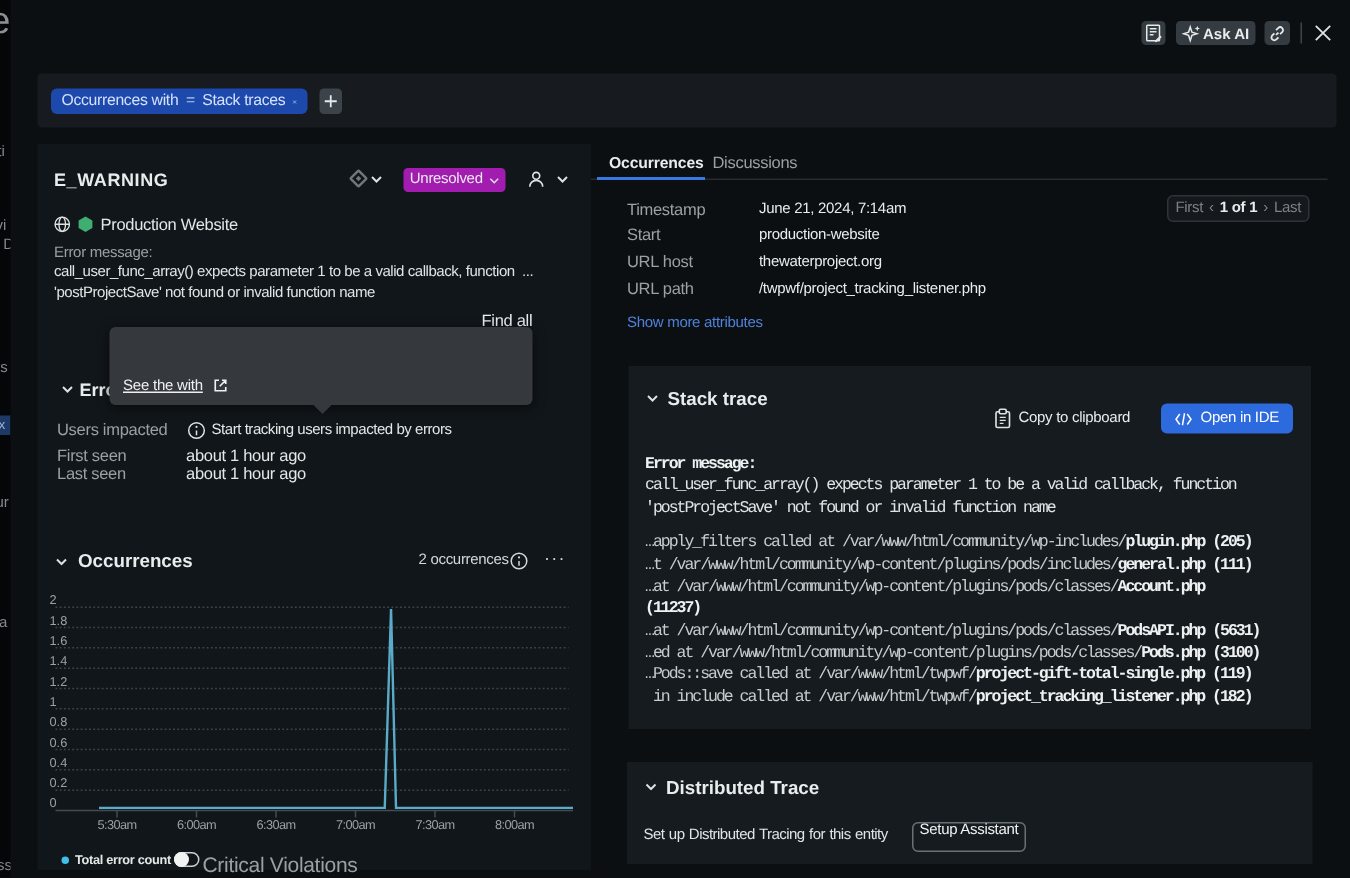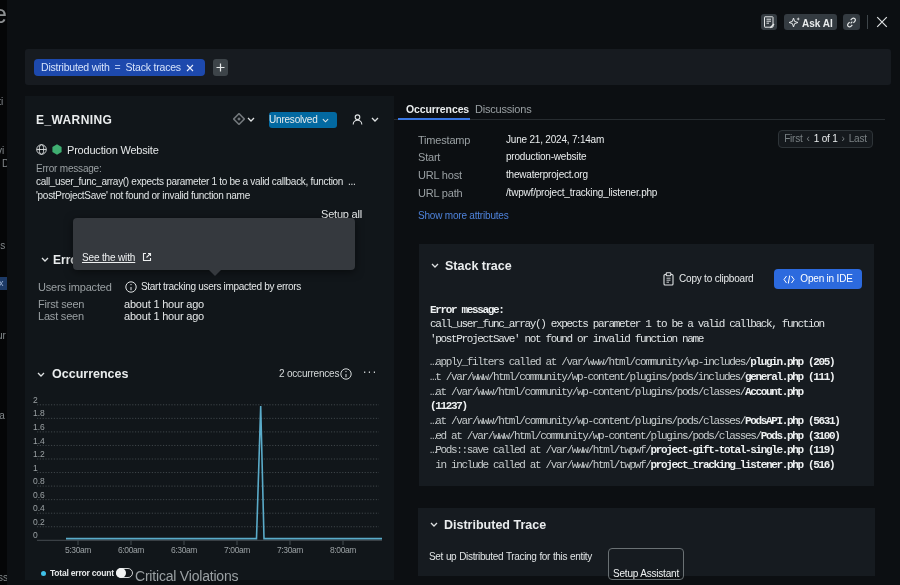--- a/index.html
+++ b/index.html
@@ -49,21 +49,21 @@
     <path d="M4.7 6.3 L6.3 4.7 M3.6 5.2 L2.2 6.6 a1.9 1.9 0 0 0 2.7 2.7 L6.3 7.9 M7.4 5.8 L8.8 4.4 A1.9 1.9 0 0 0 6.1 1.7 L4.7 3.1"></path>
   </svg>
 </div>
 <div class="ab" style="left:867px;top:15px;width:1px;height:14px;background:#3f464a"></div>
 <svg class="ab" style="left:876px;top:16px" width="12" height="12" viewBox="0 0 12 12">
     <path d="M1.2 1.2 L10.8 10.8 M10.8 1.2 L1.2 10.8" stroke="#dfe2e3" stroke-width="1.2"></path>
   </svg>
 
 <div class="ab" style="left:25px;top:49px;width:866px;height:36px;background:#171b20;border-radius:3px">
   <div class="ab" style="left:9px;top:10px;width:171px;height:17px;box-sizing:border-box;background:#1d49ad;border-radius:4px;font-size:10.5px;letter-spacing:-0.2px;color:#d5e2fa;padding:0 7px;display:flex;align-items:center;gap:5px">
-    <span>Distributed with</span>
+    <span>Occurrences with</span>
       <span style="color:#aec4f0">=</span>
       <span>Stack traces</span>
     <svg width="8" height="8" viewBox="0 0 8 8">
         <path d="M1 1 L7 7 M7 1 L1 7" stroke="#e8eefc" stroke-width="1.1"></path>
       </svg>
   </div>
   <div class="ab" style="left:188px;top:10px;width:15px;height:17px;background:#3d4449;border-radius:3px">
     <svg class="ab" style="left:3px;top:4px" width="9" height="9" viewBox="0 0 9 9">
         <path d="M4.5 0.5 V8.5 M0.5 4.5 H8.5" stroke="#e6e9ea" stroke-width="1.2"></path>
       </svg>
@@ -72,21 +72,21 @@
 
 <div class="ab" id="leftcard" style="left:25px;top:96px;width:369px;height:484px;background:#11161a">
   <span class="ab w" style="left:11px;top:17.5px;font-size:12px;font-weight:bold;letter-spacing:0.4px">E_WARNING</span>
   <svg class="ab" style="left:208px;top:17px" width="12" height="12" viewBox="0 0 12 12">
     <rect x="2.2" y="2.2" width="7.6" height="7.6" fill="none" stroke="#71767a" stroke-width="1.6" transform="rotate(45 6 6)"></rect>
     <rect x="4.7" y="4.7" width="2.6" height="2.6" fill="#71767a" transform="rotate(45 6 6)"></rect>
   </svg>
   <svg class="ab" style="left:222px;top:21px" width="8" height="5" viewBox="0 0 8 5">
       <path d="M1 1 L4 4 L7 1" fill="none" stroke="#dfe2e3" stroke-width="1.3"></path>
     </svg>
-  <div class="ab" style="left:244px;top:16px;width:68px;height:16px;background:#0369a1;border-radius:3px;font-size:10px;letter-spacing:-0.2px;color:#e9eced;display:flex;align-items:center;justify-content:flex-start;gap:4px">
+  <div class="ab" style="left:244px;top:16px;width:68px;height:16px;background:#a21caf;border-radius:3px;font-size:10px;letter-spacing:-0.2px;color:#e9eced;display:flex;align-items:center;justify-content:center;gap:4px">
     <span>Unresolved</span>
       <svg width="7" height="5" viewBox="0 0 8 5">
         <path d="M1 1 L4 4 L7 1" fill="none" stroke="#dfe2e3" stroke-width="1.2"></path>
       </svg>
   </div>
   <svg class="ab" style="left:326px;top:17px" width="13" height="13" viewBox="0 0 13 13" fill="none" stroke="#dfe2e3" stroke-width="1.1">
     <circle cx="6.5" cy="4.2" r="2.3"></circle>
       <path d="M2.2 11.5 a4.3 4.3 0 0 1 8.6 0"></path>
   </svg>
   <svg class="ab" style="left:346px;top:21px" width="8" height="5" viewBox="0 0 8 5">
@@ -99,21 +99,21 @@
       <path d="M0.7 5.5 H10.3"></path>
   </svg>
   <svg class="ab" style="left:27px;top:48px" width="10" height="11" viewBox="0 0 10 11">
     <path d="M5 0.3 L9.6 3 V8 L5 10.7 L0.4 8 V3 Z" fill="#3fae71"></path>
   </svg>
   <span class="ab t105" style="left:42px;top:49px;color:#e4e7e8">Production Website</span>
 
   <span class="ab g t10" style="left:11px;top:68px">Error message:</span>
   <span class="ab" style="left:11px;top:81px;font-size:10px;letter-spacing:-0.3px;word-spacing:0px;color:#e0e4e5">call_user_func_array() expects parameter 1 to be a valid callback, function&nbsp; ...</span>
   <span class="ab" style="left:11px;top:94.5px;font-size:10px;letter-spacing:-0.3px;word-spacing:0px;color:#e0e4e5">'postProjectSave' not found or invalid function name</span>
-  <span class="ab w t105" style="left:296px;top:113px">Setup all</span>
+  <span class="ab w t105" style="left:296px;top:113px">Find all</span>
 
   <svg class="ab" style="left:16px;top:161px" width="8" height="5" viewBox="0 0 8 5">
       <path d="M1 1 L4 4 L7 1" fill="none" stroke="#dfe2e3" stroke-width="1.3"></path>
     </svg>
   <span class="ab w" style="left:28px;top:158px;font-size:12px;font-weight:bold">Error rate</span>
 
   <span class="ab g t105" style="left:13px;top:282px"></span>
   <span class="ab g t105" style="left:13px;top:186px">Users impacted</span>
   <svg class="ab" style="left:100px;top:185px" width="12" height="12" viewBox="0 0 12 12" fill="none" stroke="#dfe2e3" stroke-width="1">
     <circle cx="6" cy="6" r="5.2"></circle>
@@ -204,21 +204,21 @@
 <span class="ab g t105" style="left:418px;top:152px">Start</span>
 <span class="ab w t10" style="left:506px;top:152px">production-website</span>
 <span class="ab g t105" style="left:418px;top:169.5px">URL host</span>
 <span class="ab w t10" style="left:506px;top:169.5px">thewaterproject.org</span>
 <span class="ab g t105" style="left:418px;top:188px">URL path</span>
 <span class="ab w t10" style="left:506px;top:188px">/twpwf/project_tracking_listener.php</span>
 
 <div class="ab" style="left:778px;top:130px;width:95px;height:18px;border:1px solid #2e3438;background:#15191d;border-radius:4px;display:flex;align-items:center;justify-content:center;gap:4px;font-size:10px;letter-spacing:-0.2px;box-sizing:border-box">
   <span style="color:#7b8285">First</span>
     <span style="color:#7b8285">‹</span>
-  <span class="w" style="font-weight:normal">1 of 1</span>
+  <span class="w" style="font-weight:bold">1 of 1</span>
   <span style="color:#7b8285">›</span>
     <span style="color:#7b8285">Last</span>
 </div>
 
 <span class="ab t10" style="left:418px;top:210.5px;color:#4e82da">Show more attributes</span>
 
 <div class="card" id="stcard" style="left:419px;top:244px;width:455px;height:242px">
   <svg class="ab" style="left:12px;top:19px" width="8" height="5" viewBox="0 0 8 5">
       <path d="M1 1 L4 4 L7 1" fill="none" stroke="#dfe2e3" stroke-width="1.3"></path>
     </svg>
@@ -238,30 +238,30 @@
   <div class="ab mono" style="left:11px;top:59px;font-family:'Liberation Mono',monospace;font-size:11px;letter-spacing:-1.35px;line-height:14.4px;color:#e0e4e5;white-space:pre"><b style="color:#eef1f2">Error message:</b>
 call_user_func_array() expects parameter 1 to be a valid callback, function
 'postProjectSave' not found or invalid function name</div>
   <div class="ab mono" style="left:11px;top:111.3px;font-family:'Liberation Mono',monospace;font-size:11px;letter-spacing:-1.35px;line-height:14.65px;color:#c6cbcc;white-space:pre">…apply_filters called at /var/www/html/community/wp-includes/<b style="color:#eef1f2">plugin.php (205)</b>
 …t /var/www/html/community/wp-content/plugins/pods/includes/<b style="color:#eef1f2">general.php (111)</b>
 …at /var/www/html/community/wp-content/plugins/pods/classes/<b style="color:#eef1f2">Account.php</b>
 <b style="color:#eef1f2">(11237)</b>
 …at /var/www/html/community/wp-content/plugins/pods/classes/<b style="color:#eef1f2">PodsAPI.php (5631)</b>
 …ed at /var/www/html/community/wp-content/plugins/pods/classes/<b style="color:#eef1f2">Pods.php (3100)</b>
 …Pods::save called at /var/www/html/twpwf/<b style="color:#eef1f2">project-gift-total-single.php (119)</b>
- in include called at /var/www/html/twpwf/<b style="color:#eef1f2">project_tracking_listener.php (516)</b></div>
+ in include called at /var/www/html/twpwf/<b style="color:#eef1f2">project_tracking_listener.php (182)</b></div>
 </div>
 
 <div class="card" style="left:418px;top:508px;width:457px;height:68px">
   <svg class="ab" style="left:12px;top:14px" width="8" height="5" viewBox="0 0 8 5">
       <path d="M1 1 L4 4 L7 1" fill="none" stroke="#dfe2e3" stroke-width="1.3"></path>
     </svg>
   <span class="ab w" style="left:26px;top:10.5px;font-size:12.5px;font-weight:bold">Distributed Trace</span>
   <span class="ab" style="left:11px;top:44px;font-size:10px;letter-spacing:-0.35px;word-spacing:0.5px;color:#e0e4e5">Set up Distributed Tracing for this entity</span>
-  <div class="ab" style="left:190px;top:39.5px;width:76px;height:32px;border:1px solid #6a7174;border-radius:4px;box-sizing:border-box;display:flex;align-items:flex-end;justify-content:center">
+  <div class="ab" style="left:190px;top:39.5px;width:76px;height:20px;border:1px solid #6a7174;border-radius:4px;box-sizing:border-box;display:flex;align-items:flex-start;justify-content:center">
     <span style="color:#f0f2f2;font-size:10px;letter-spacing:-0.2px;white-space:nowrap">Setup Assistant</span>
   </div>
 </div>
 
 <div class="ab" style="left:73px;top:218px;width:282px;height:52px;background:#35393e;border-radius:4px;box-shadow:0 2px 8px rgba(0,0,0,0.5)">
   <span class="ab" style="left:9px;top:35px;font-size:10px;letter-spacing:-0.15px;color:#eef0f1;text-decoration:underline">See the with</span>
   <svg class="ab" style="left:69px;top:34px" width="10" height="10" viewBox="0 0 10 10" fill="none" stroke="#eef0f1" stroke-width="1.1">
     <path d="M4 1.5 H1.5 V8.5 H8.5 V6 M6 1.5 H8.5 V4 M8.5 1.5 L4.5 5.5"></path>
   </svg>
 </div>

